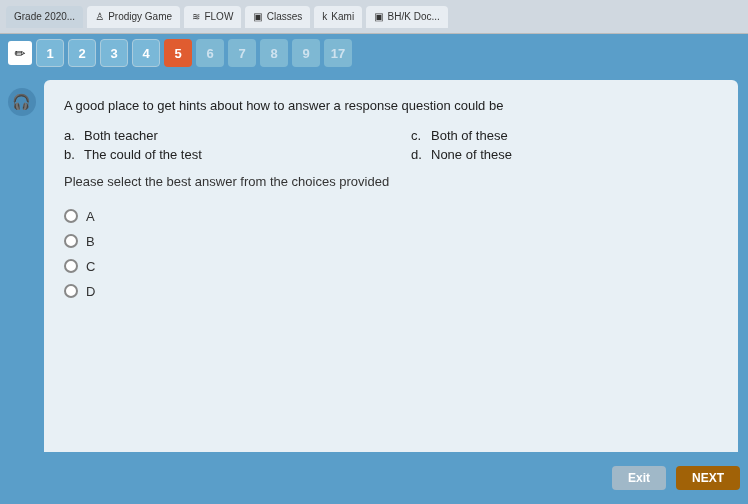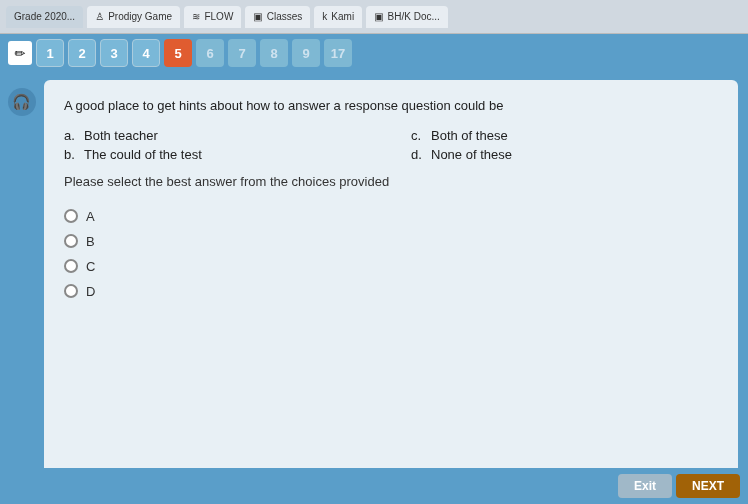--- a/index.html
+++ b/index.html
@@ -186,27 +186,27 @@
       background: #fff;
       flex-shrink: 0;
     }
 
     
     .bottom-bar {
       position: absolute;
       bottom: 0;
       right: 0;
       width: 748px;
-      height: 36px;
+      height: 52px;
       background: #5a9ec9;
       display: flex;
       align-items: center;
       justify-content: flex-end;
       padding: 0 8px;
-      gap: 4px;
+      gap: 10px;
     }
 
     .bottom-btn {
       padding: 5px 16px;
       border: none;
       border-radius: 4px;
       font-size: 12px;
       font-weight: bold;
       cursor: pointer;
     }

